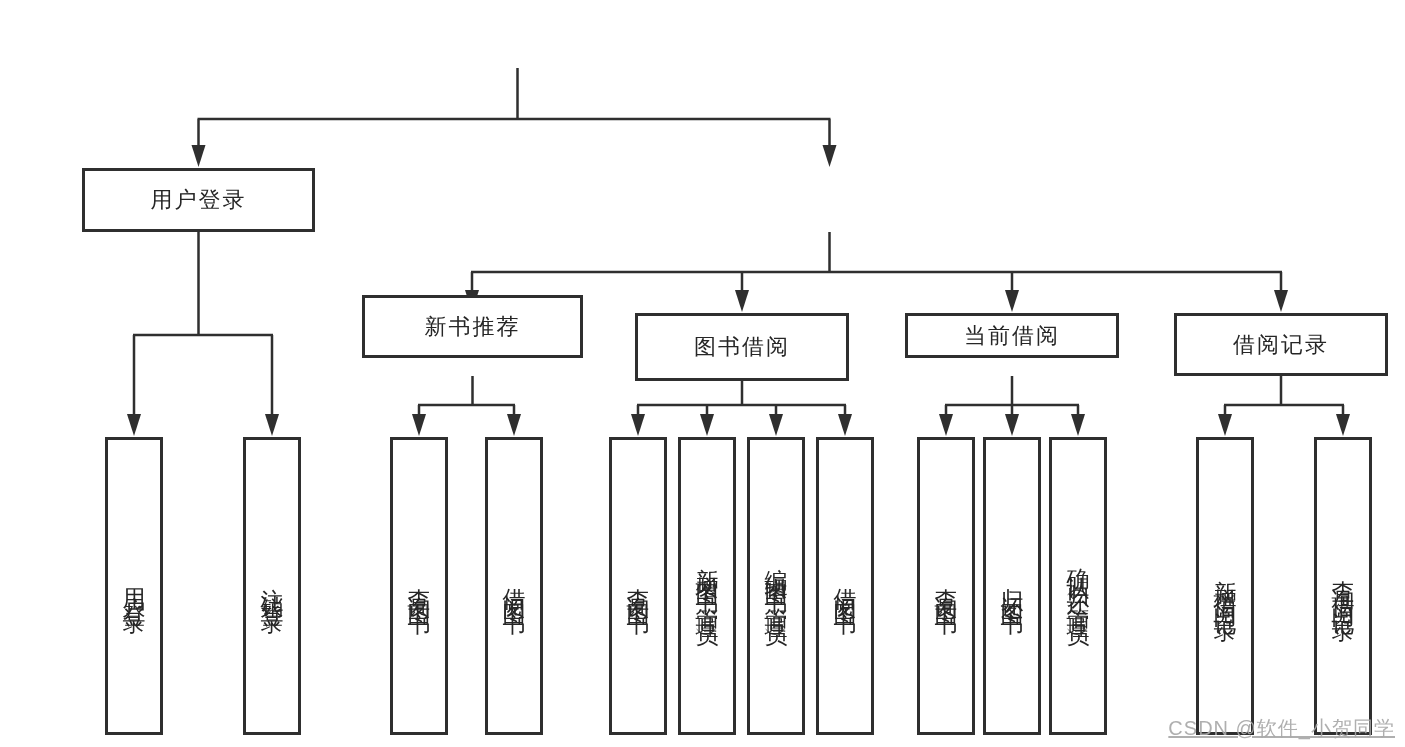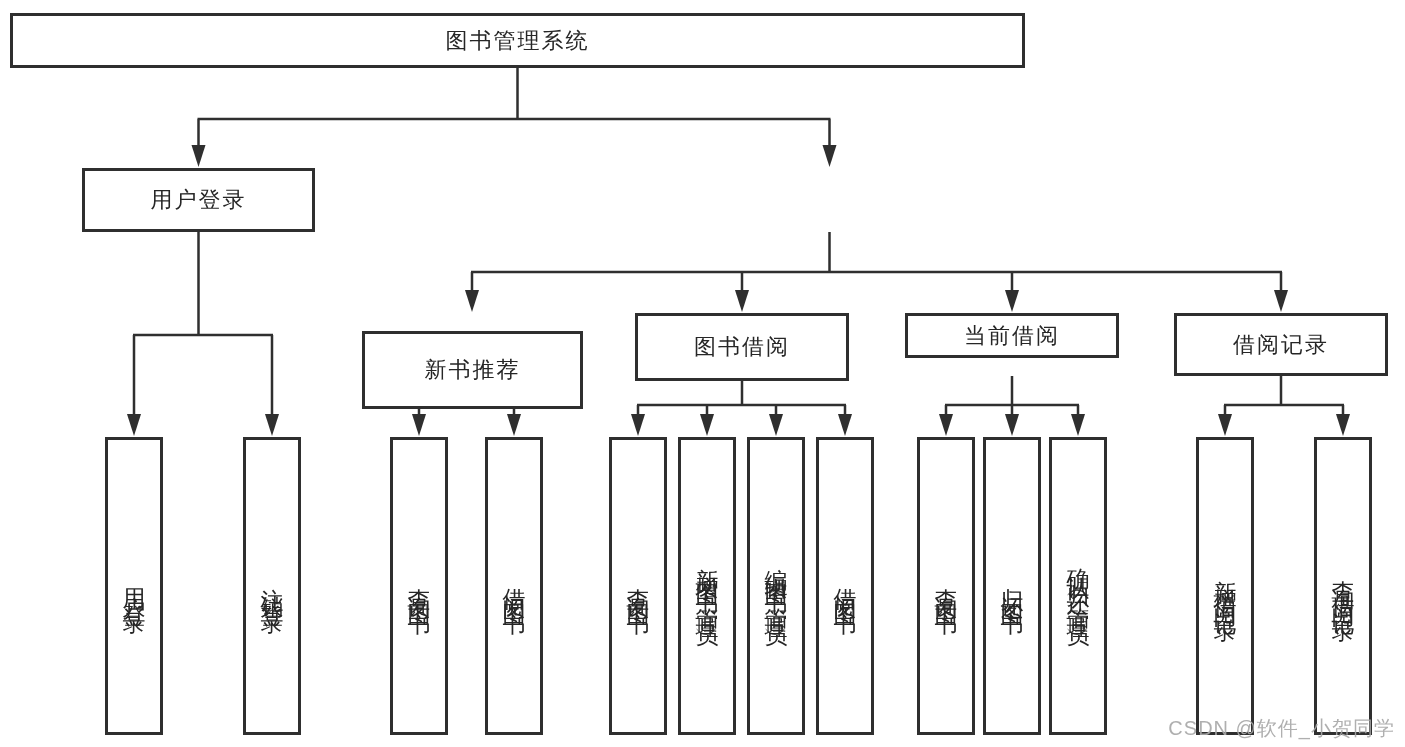--- a/index.html
+++ b/index.html
@@ -16,21 +16,21 @@
     color:#262626;
   }
   .h { font-size:22px; letter-spacing:2px; }
   .v {
     font-size:23px; line-height:1;
     writing-mode:vertical-rl; text-orientation:mixed;
     letter-spacing:8px;
   }
   .watermark {
     position:absolute; right:10px; bottom:5px; z-index:3;
-    font-size:20px; color:rgba(168,168,168,0.92); letter-spacing:1px;
+    font-size:20px; color:rgba(168,168,168,0.92); letter-spacing:1px;text-decoration:underline;
   }
 </style>
 </head>
 <body>
 
 <div class="canvas">
 
   <svg class="connectors" width="1405" height="747" viewBox="0 0 1405 747">
     <g stroke="#2f2f2f" stroke-width="2.5" fill="none">
 
@@ -64,25 +64,24 @@
       <polygon points="769,414 783,414 776,436"></polygon>
       <polygon points="838,414 852,414 845,436"></polygon>
       <polygon points="939,414 953,414 946,436"></polygon>
       <polygon points="1005,414 1019,414 1012,436"></polygon>
       <polygon points="1071,414 1085,414 1078,436"></polygon>
       <polygon points="1218,414 1232,414 1225,436"></polygon>
       <polygon points="1336,414 1350,414 1343,436"></polygon>
     </g>
   </svg>
 
-  <div class="box h" style="left:10px; top:13px; width:1015px; height:55px">图书管理系统</div>
 
   <div class="box h" style="left:82px; top:168px; width:233px; height:64px">用户登录</div>
 
-  <div class="box h" style="left:362px; top:331px; width:221px; height:78px">新书推荐</div>
+  <div class="box h" style="left:362px; top:295px; width:221px; height:63px">新书推荐</div>
   <div class="box h" style="left:635px; top:313px; width:214px; height:68px">图书借阅</div>
   <div class="box h" style="left:905px; top:313px; width:214px; height:45px">当前借阅</div>
   <div class="box h" style="left:1174px; top:313px; width:214px; height:63px">借阅记录</div>
 
   <div class="box v" style="left:105px; top:437px; width:58px; height:298px">用户登录</div>
   <div class="box v" style="left:243px; top:437px; width:58px; height:298px">注销登录</div>
 
   <div class="box v" style="left:390px; top:437px; width:58px; height:298px">查询图书</div>
   <div class="box v" style="left:485px; top:437px; width:58px; height:298px">借阅图书</div>
 

